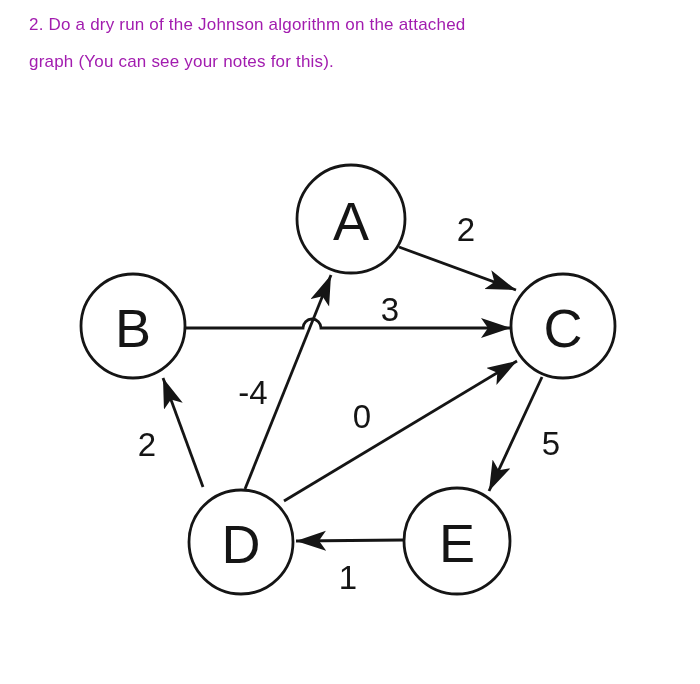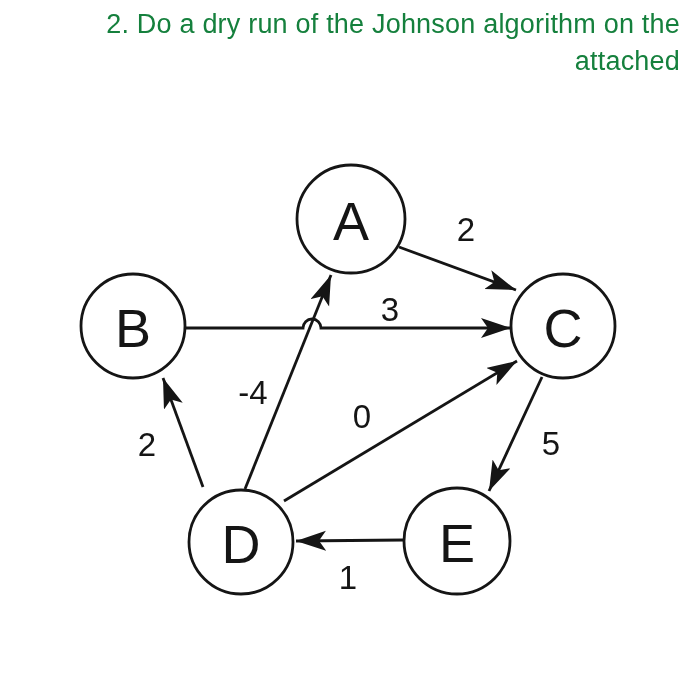--- a/index.html
+++ b/index.html
@@ -12,25 +12,24 @@
     height: 684px;
     position: relative;
     overflow: hidden;
     font-family: "Liberation Sans", sans-serif;
   }
   .question {
     position: absolute;
     top: 6px;
     left: 29px;
     right: 20px;
-    color: #15803d;
-    font-size: 27px;
+    color: #a21caf;
+    font-size: 17px;
     line-height: 37px;
     letter-spacing: 0.2px;
-    text-align: right;
   }
   .graph-canvas {
     position: absolute;
     top: 0;
     left: 0;
     width: 700px;
     height: 684px;
   }
   .edge-path {
     fill: none;
@@ -86,13 +85,14 @@
       <text x="351" y="221" class="node-letter" fill="#151515" dominant-baseline="central">A</text>
       <text x="133" y="328" class="node-letter" fill="#151515" dominant-baseline="central">B</text>
       <text x="563" y="328" class="node-letter" fill="#151515" dominant-baseline="central">C</text>
       <text x="241" y="544" class="node-letter" fill="#151515" dominant-baseline="central">D</text>
       <text x="457" y="543" class="node-letter" fill="#151515" dominant-baseline="central">E</text>
     </g>
 </svg>
 
 <div class="question">
   <div>2. Do a dry run of the Johnson algorithm on the attached</div>
+  <div>graph (You can see your notes for this).</div>
 </div>
 
 </body></html>

